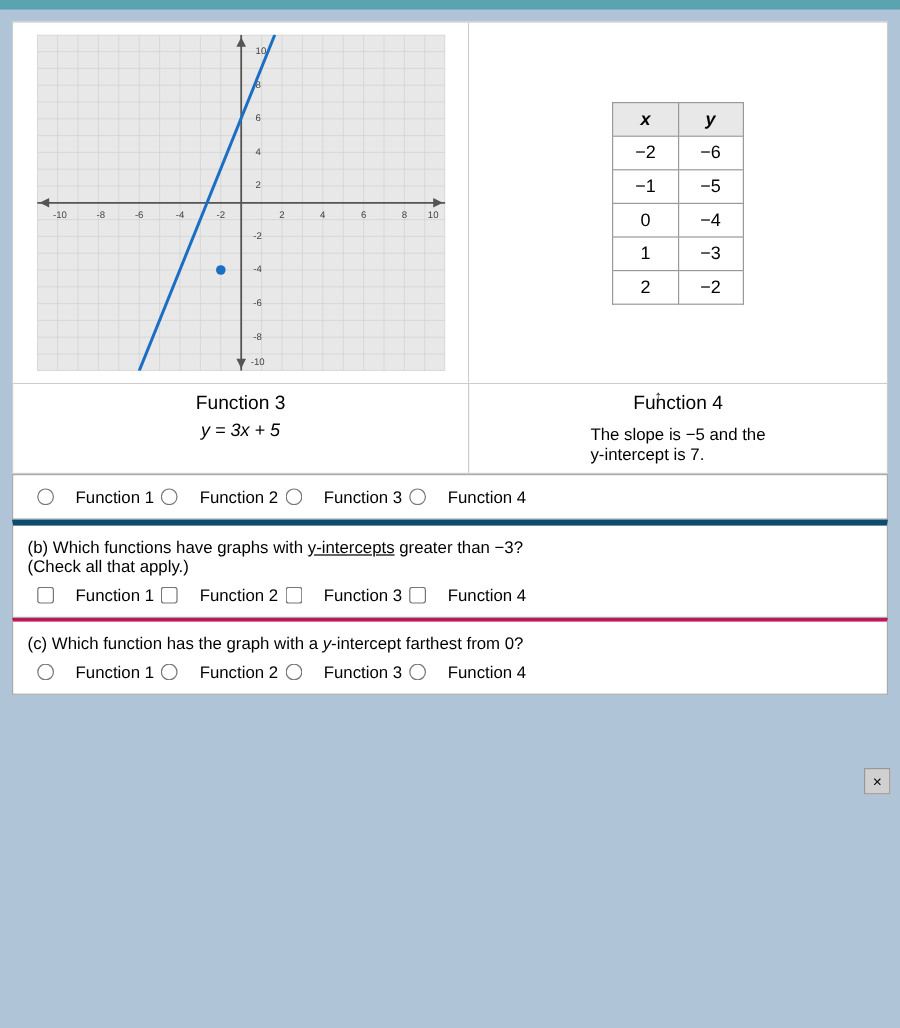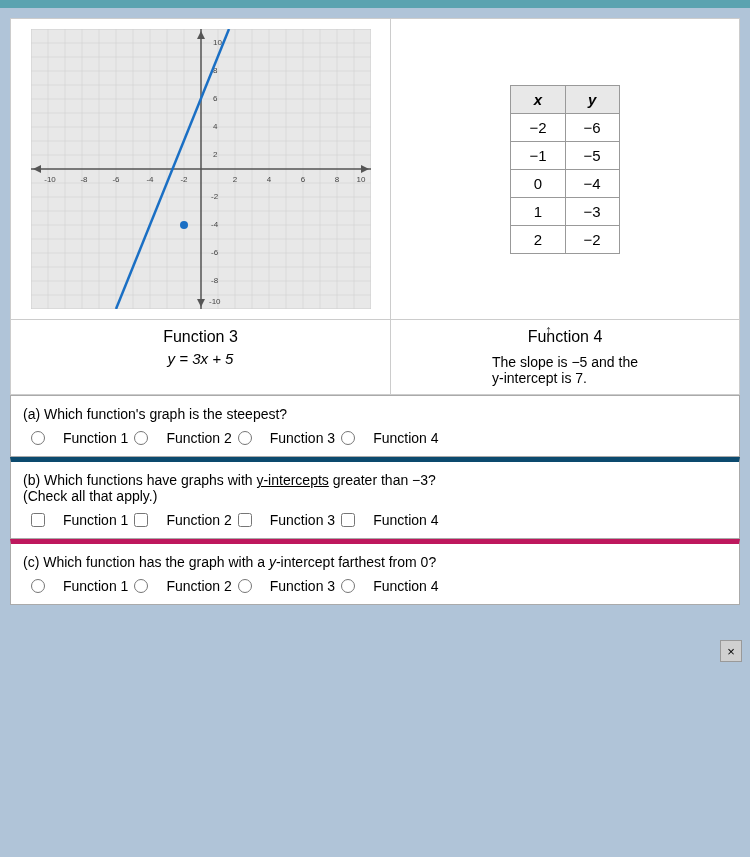--- a/index.html
+++ b/index.html
@@ -305,21 +305,20 @@
           <span>The slope is −5 and the</span><br>
           <span>y-intercept is 7.</span>
         </div>
       </div>
     </div>
 
     <div style="height:1px; background:#ccc;"></div>
 
 
     <div class="question-box">
-      <div class="question-text">(a) Which function's graph is the steepest?</div>
       <div class="options-row">
         <label class="option-item">
           <input type="radio" name="qa" style="">
           <span>Function 1</span>
         </label>
         <label class="option-item">
           <input type="radio" name="qa" style="">
           <span>Function 2</span>
         </label>
         <label class="option-item">
@@ -351,21 +350,21 @@
           <input type="checkbox" name="qb" style="">
           <span>Function 3</span>
         </label>
         <label class="option-item">
           <input type="checkbox" name="qb" style="">
           <span>Function 4</span>
         </label>
       </div>
     </div>
 
-    <div class="question-box" style="border-top:5px solid #be185d;">
+    <div class="question-box" style="border-top:3px solid #be185d;">
       <div class="question-text">(c) Which function has the graph with a <span class="italic">y</span>-intercept farthest from 0?</div>
       <div class="options-row">
         <label class="option-item">
           <input type="radio" name="qc" style="">
           <span>Function 1</span>
         </label>
         <label class="option-item">
           <input type="radio" name="qc" style="">
           <span>Function 2</span>
         </label>

